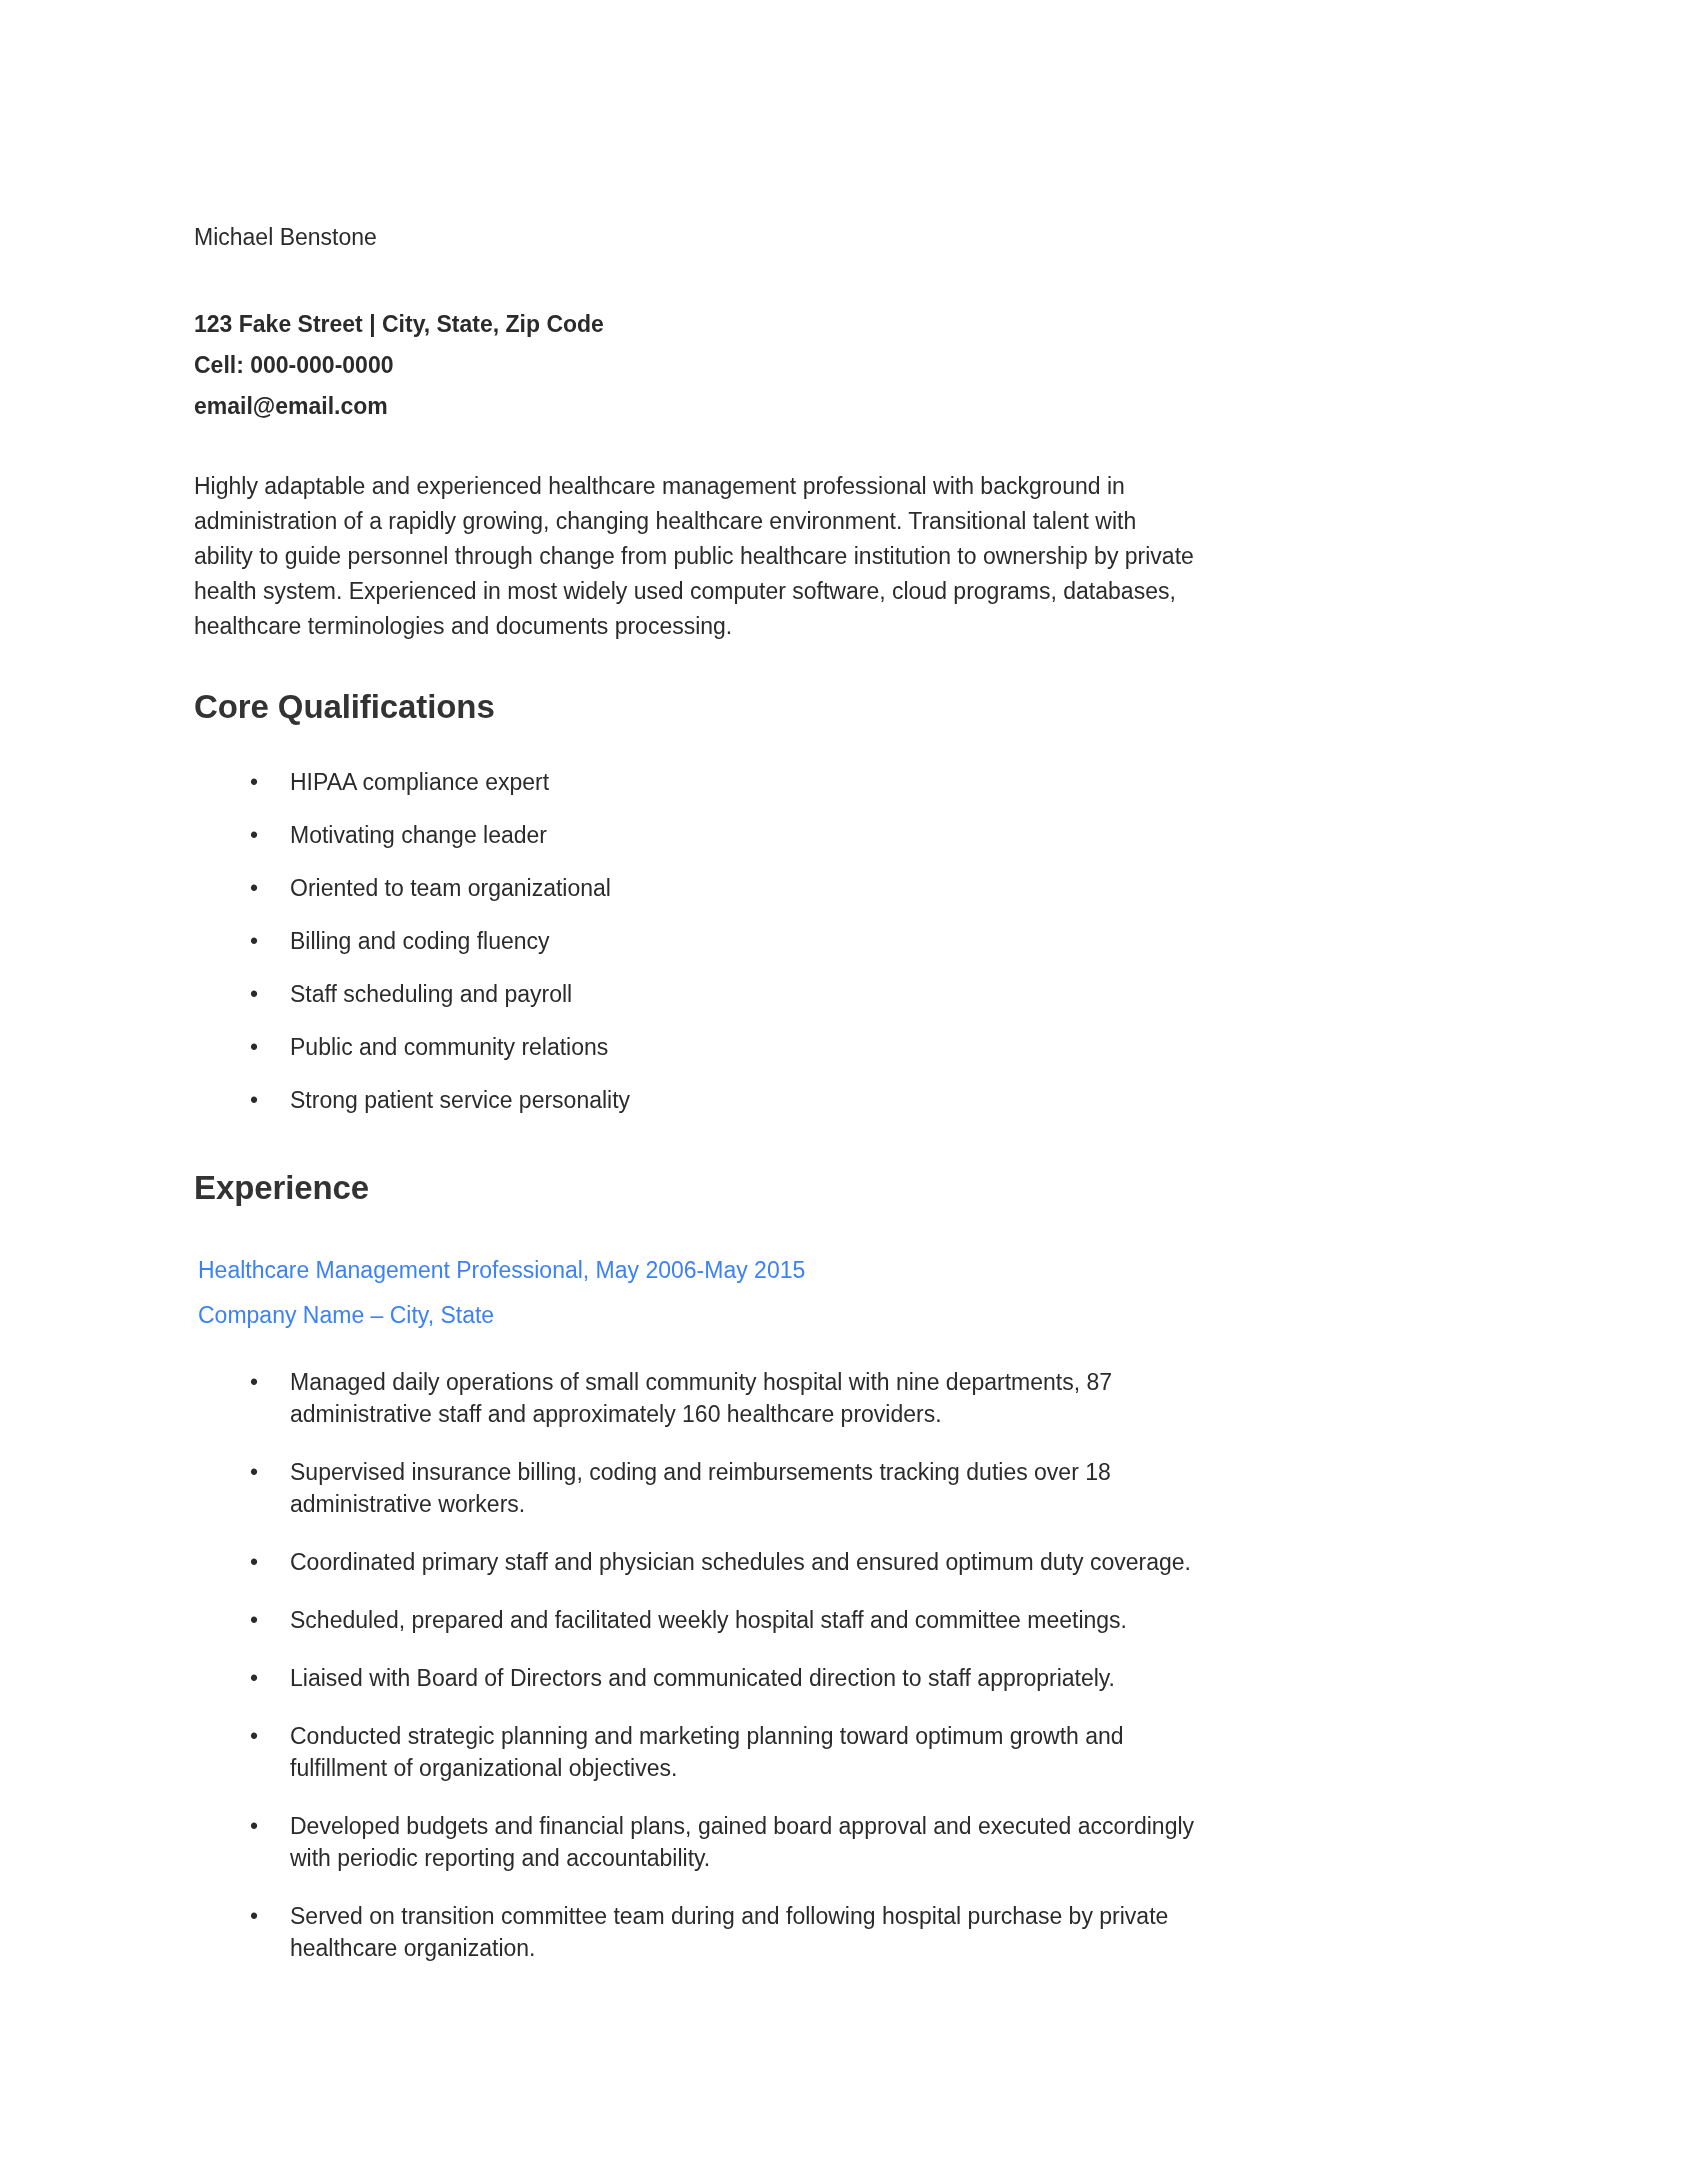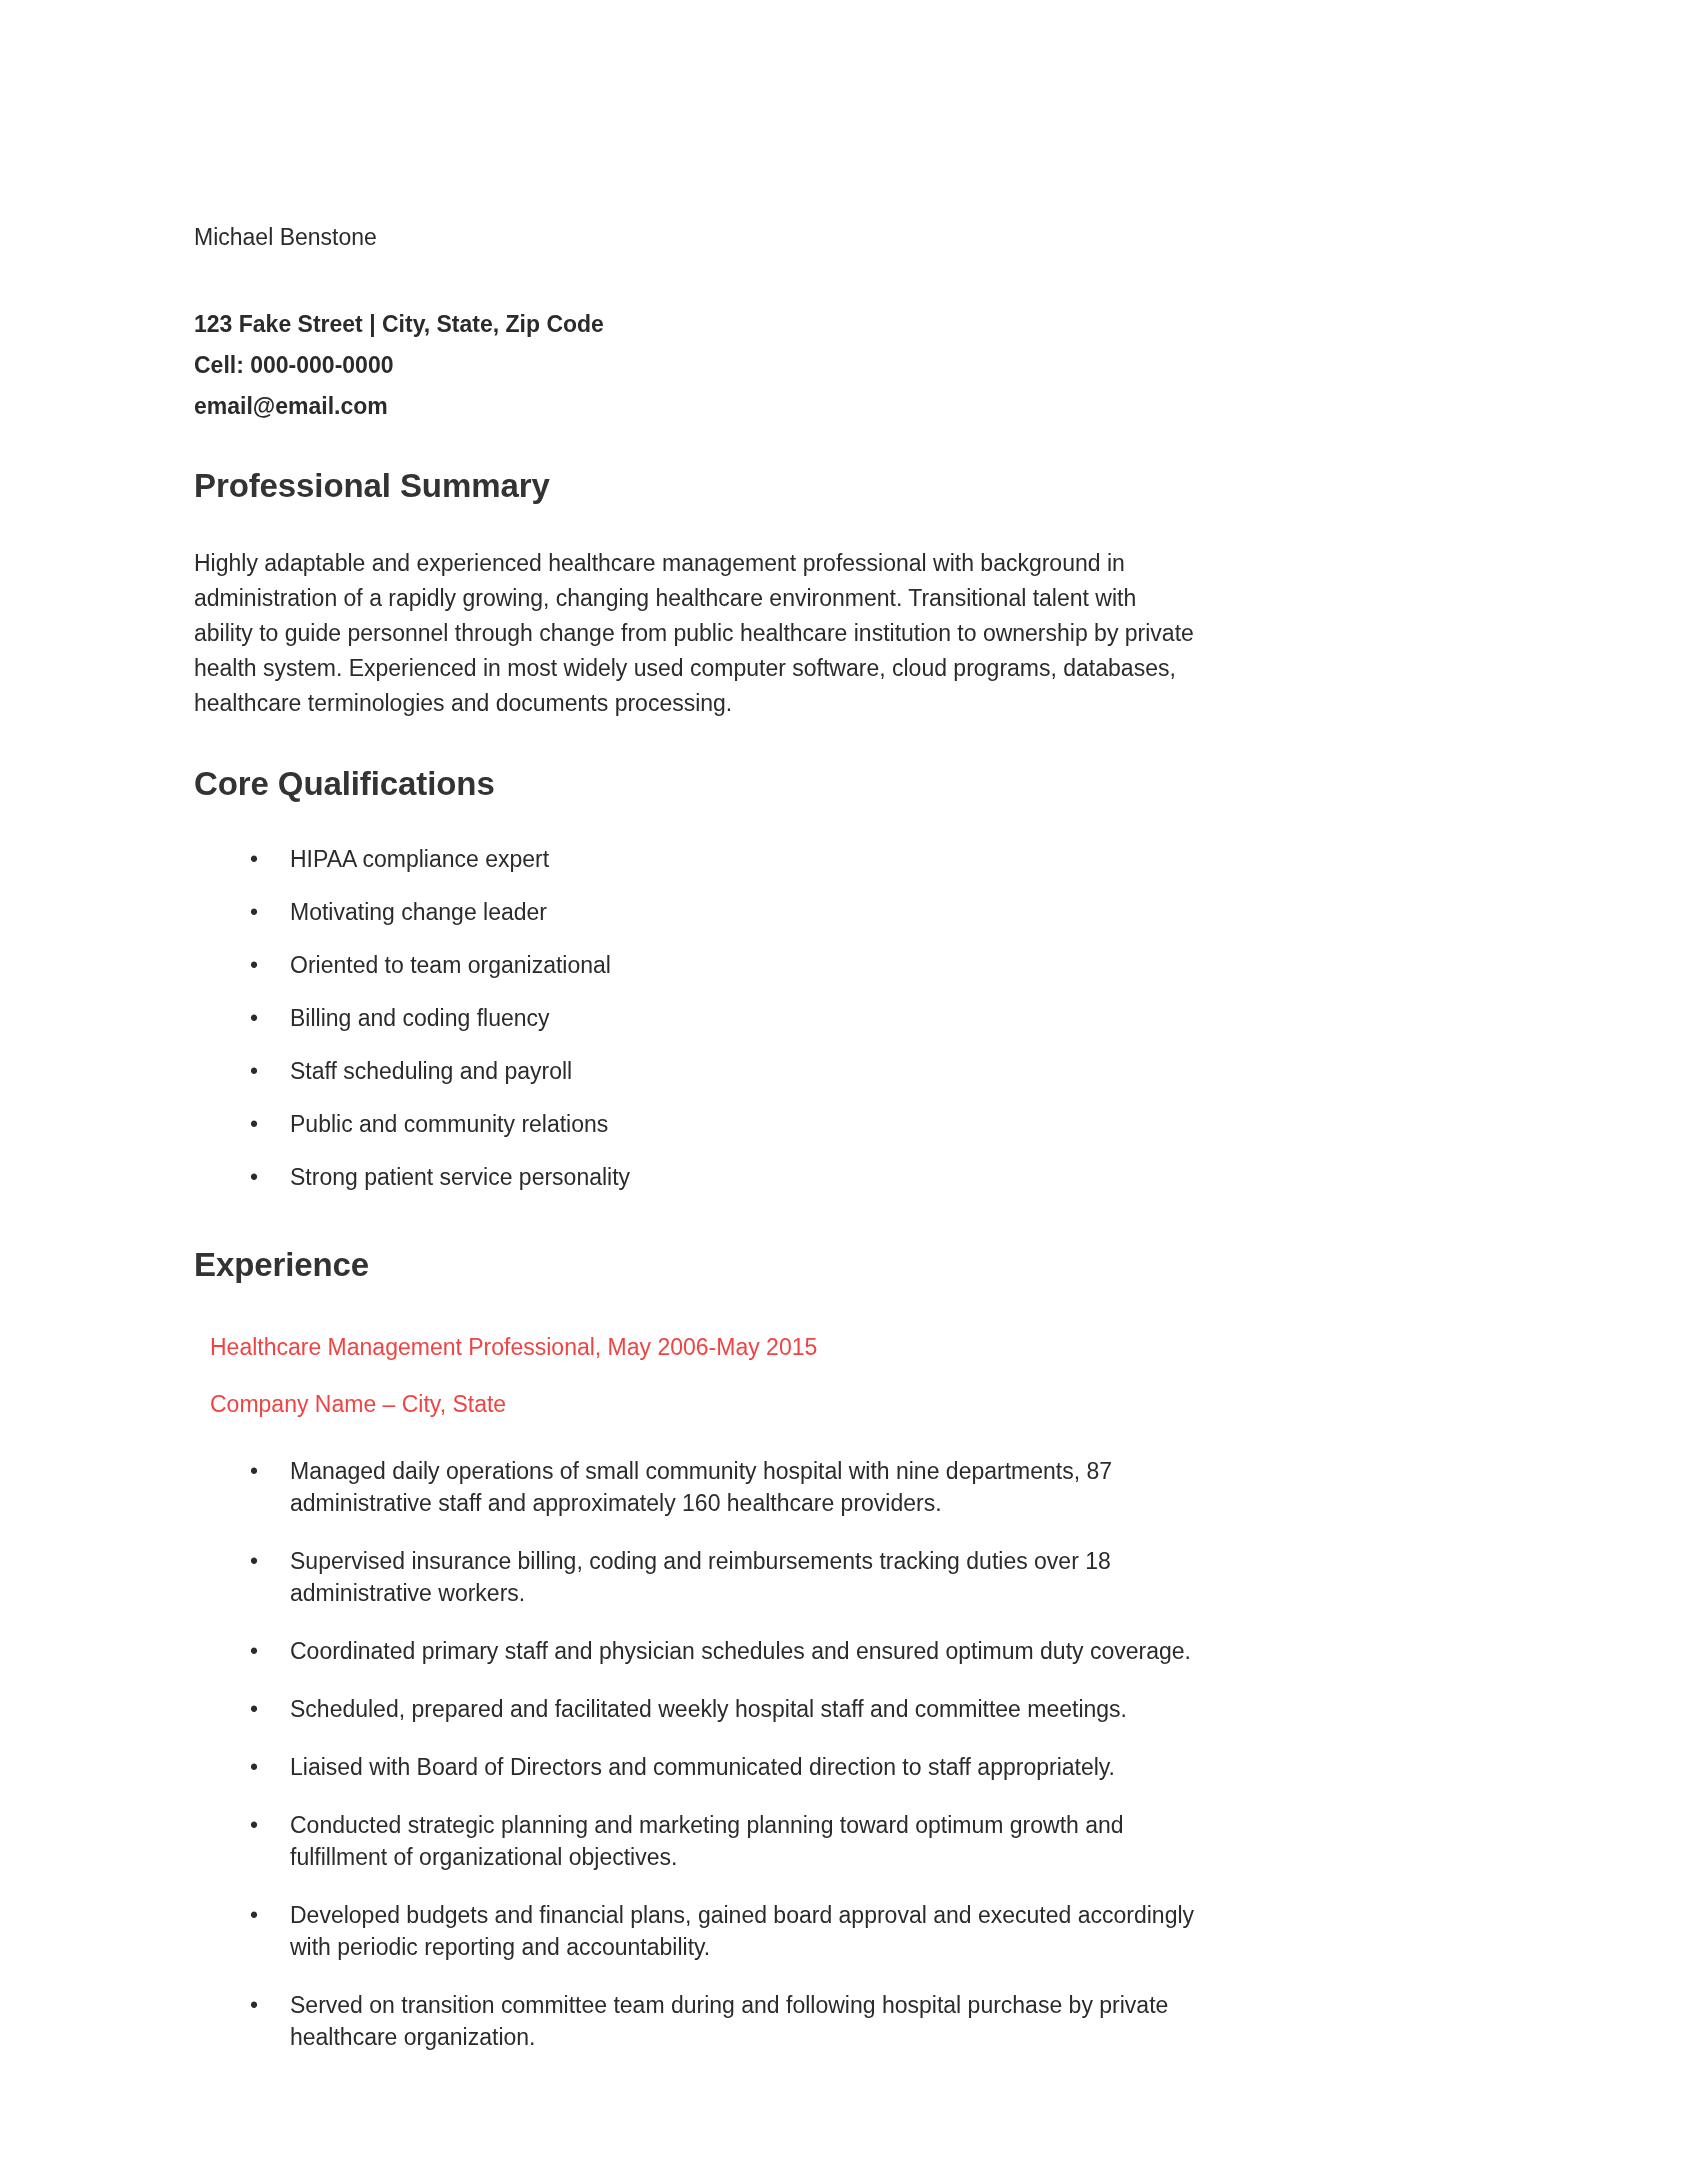--- a/index.html
+++ b/index.html
@@ -105,39 +105,38 @@
     max-width: 1168px;
   }
   .exp-list .bullet-item .dot { line-height: 32px; }
   .exp-list .bullet-item:last-child { margin-bottom: 0; }
 
   
   .job-header { margin: 0 0 30px 0; }
   .job-line {
     font-size: 23px;
     line-height: 41px;
-    color: #ef4444;
-    margin: 16px;
+    color: #3b82f6;
+    margin: 4px;
     font-weight: normal;
   }
 </style>
 </head>
 <body>
 
 <div class="page">
 
   <div class="name-line">Michael Benstone</div>
 
   <div class="contact-block">
     <p class="contact-line">123 Fake Street | City, State, Zip Code</p>
     <p class="contact-line">Cell: 000-000-0000</p>
     <p class="contact-line">email@email.com</p>
   </div>
 
-  <h2 class="section-heading sh-summary">Professional Summary</h2>
   <p class="summary-para">Highly adaptable and experienced healthcare management professional with background in administration of a rapidly growing, changing healthcare environment. Transitional talent with ability to guide personnel through change from public healthcare institution to ownership by private health system. Experienced in most widely used computer software, cloud programs, databases, healthcare terminologies and documents processing.</p>
 
   <h2 class="section-heading sh-core">Core Qualifications</h2>
   <ul class="bullet-list qual-list" id="qual-list">
       <li class="bullet-item"><span class="dot">•</span><span>HIPAA compliance expert</span></li>
       <li class="bullet-item"><span class="dot">•</span><span>Motivating change leader</span></li>
       <li class="bullet-item"><span class="dot">•</span><span>Oriented to team organizational</span></li>
       <li class="bullet-item"><span class="dot">•</span><span>Billing and coding fluency</span></li>
       <li class="bullet-item"><span class="dot">•</span><span>Staff scheduling and payroll</span></li>
       <li class="bullet-item"><span class="dot">•</span><span>Public and community relations</span></li>

